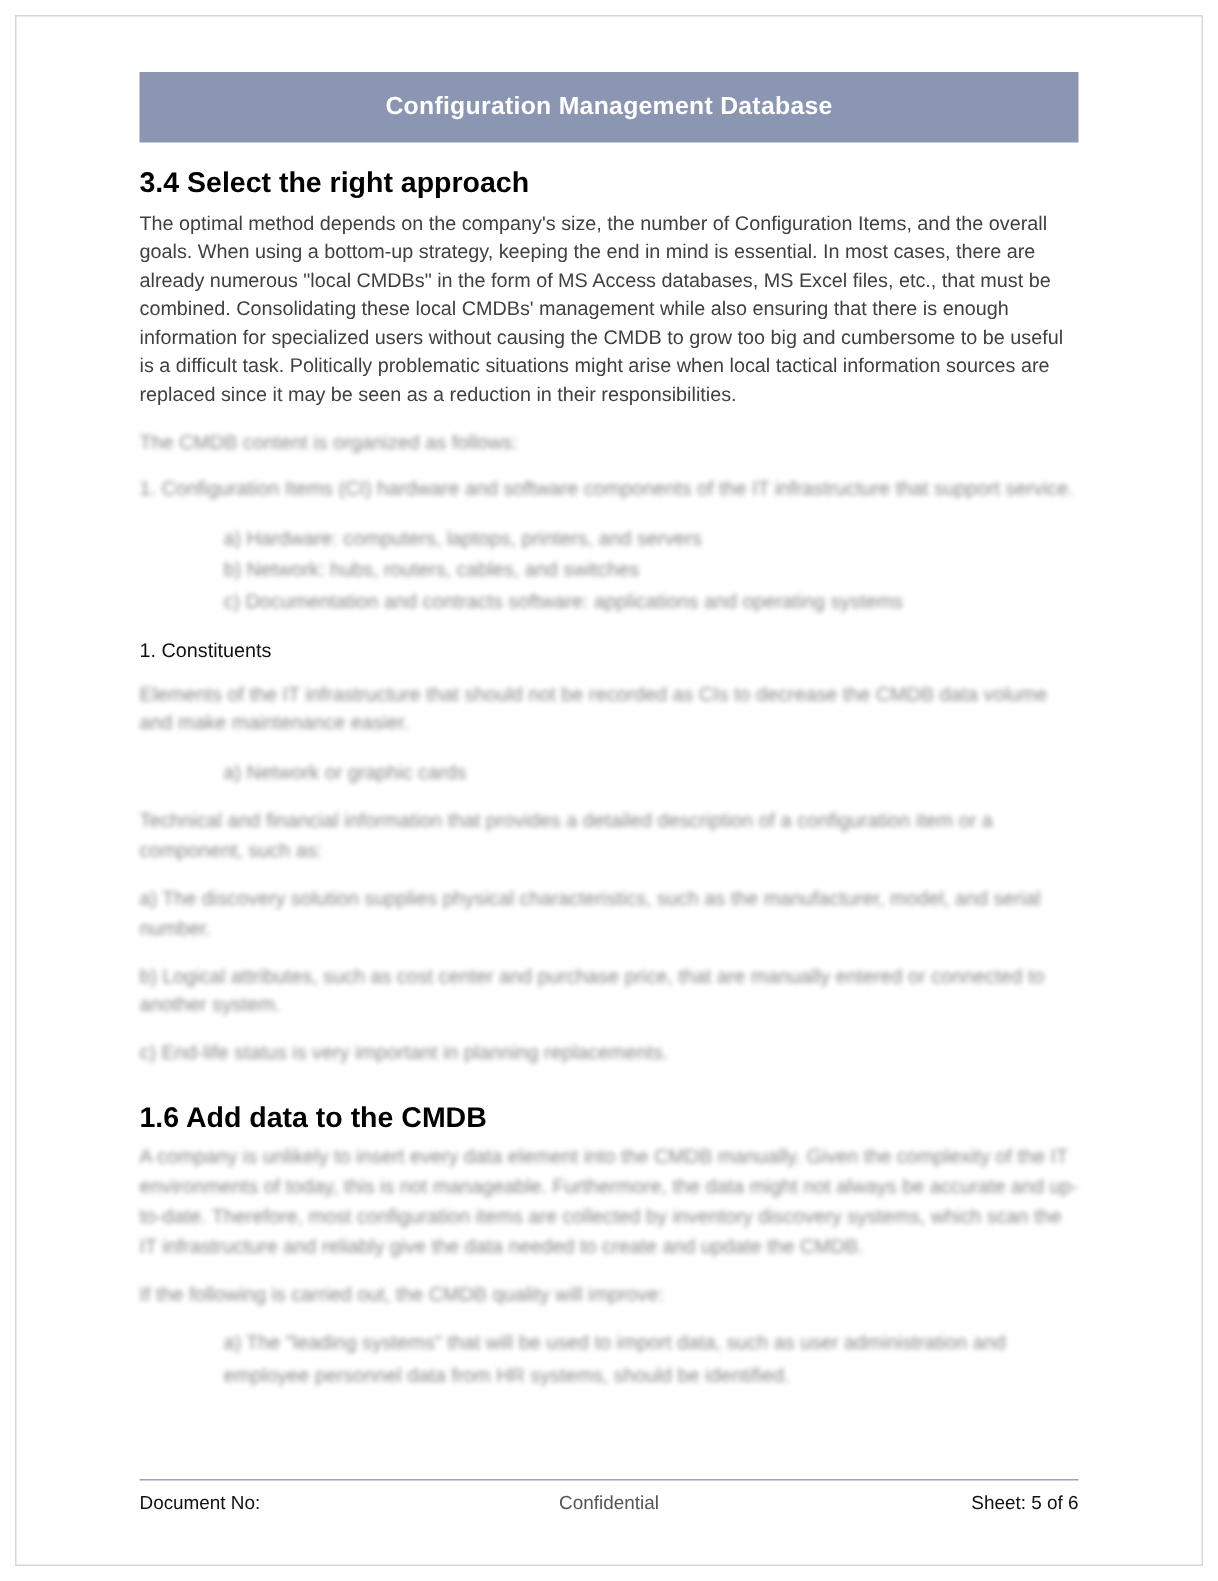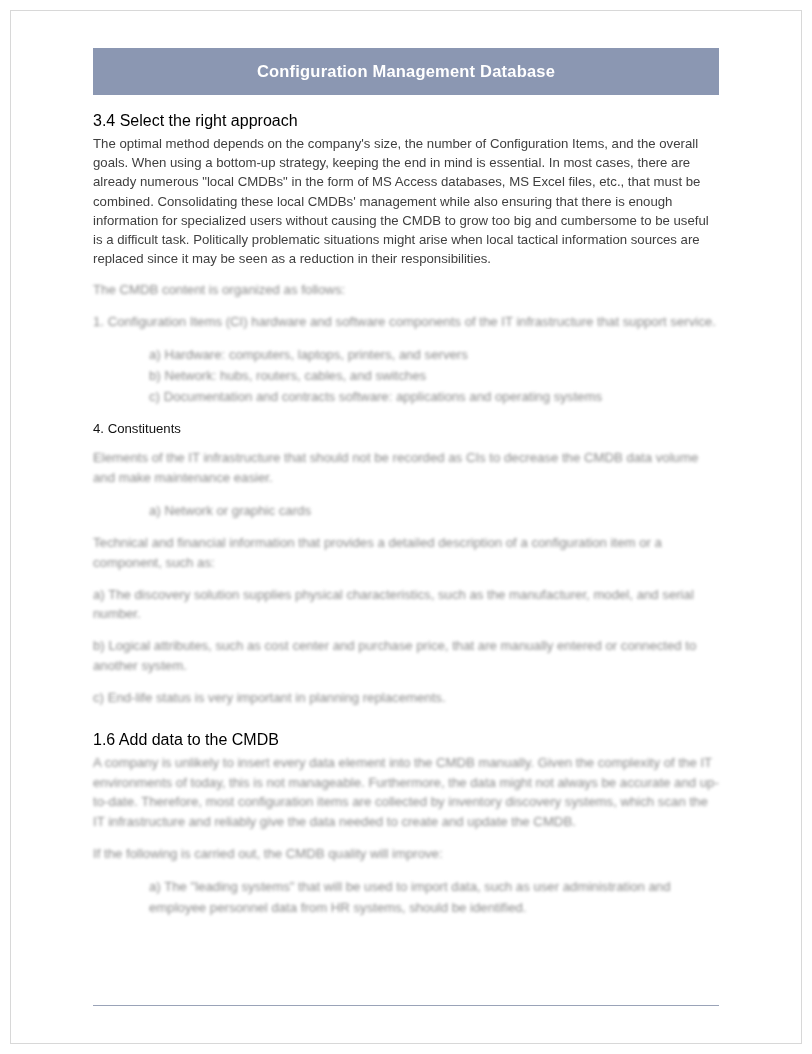--- a/index.html
+++ b/index.html
@@ -45,22 +45,22 @@
     padding: 14px 28px;
     letter-spacing: 0.2px;
   }
   .body-area {
     padding-top: 14px;
     font-size: 13.2px;
     line-height: 1.45;
     color: #111111;
   }
   h3.section-head {
-    font-size: 16px;
-    font-weight: normal;
+    font-size: 19px;
+    font-weight: bold;
     margin: 0 0 2px 0;
     color: #000000;
   }
   p.para {
     margin: 0 0 12px 0;
     text-align: left;
     color: #404040;
   }
   .blur-block {
     color: #8a8a8a;
@@ -128,21 +128,21 @@
       <div class="blur-block">The CMDB content is organized as follows:</div>
 
       <div class="blur-block">1. Configuration Items (CI) hardware and software components of the IT infrastructure that support service.</div>
 
       <ul class="blur-list">
         <li>a)  Hardware: computers, laptops, printers, and servers</li>
         <li>b)  Network: hubs, routers, cables, and switches</li>
         <li>c)  Documentation and contracts software: applications and operating systems</li>
       </ul>
 
-      <div class="sub-head">4. Constituents</div>
+      <div class="sub-head">1. Constituents</div>
 
       <div class="blur-block">Elements of the IT infrastructure that should not be recorded as CIs to decrease the CMDB data volume and make maintenance easier.</div>
 
       <ul class="blur-list">
         <li>a)  Network or graphic cards</li>
       </ul>
 
 
       <div class="blur-block">Technical and financial information that provides a detailed description of a configuration item or a component, such as:</div>
 
@@ -161,14 +161,19 @@
       <div class="blur-block">If the following is carried out, the CMDB quality will improve:</div>
 
       <ul class="blur-list">
         <li>a)   The "leading systems" that will be used to import data, such as user administration and employee personnel data from HR systems, should be identified.</li>
       </ul>
 
     </div>
   </div>
 
   <div class="footer">
+    <div class="footer-row">
+      <div class="footer-left">Document No:</div>
+      <div class="footer-center">Confidential</div>
+      <div class="footer-right">Sheet: 5 of 6</div>
+    </div>
   </div>
 </div>
 
 </body></html>

